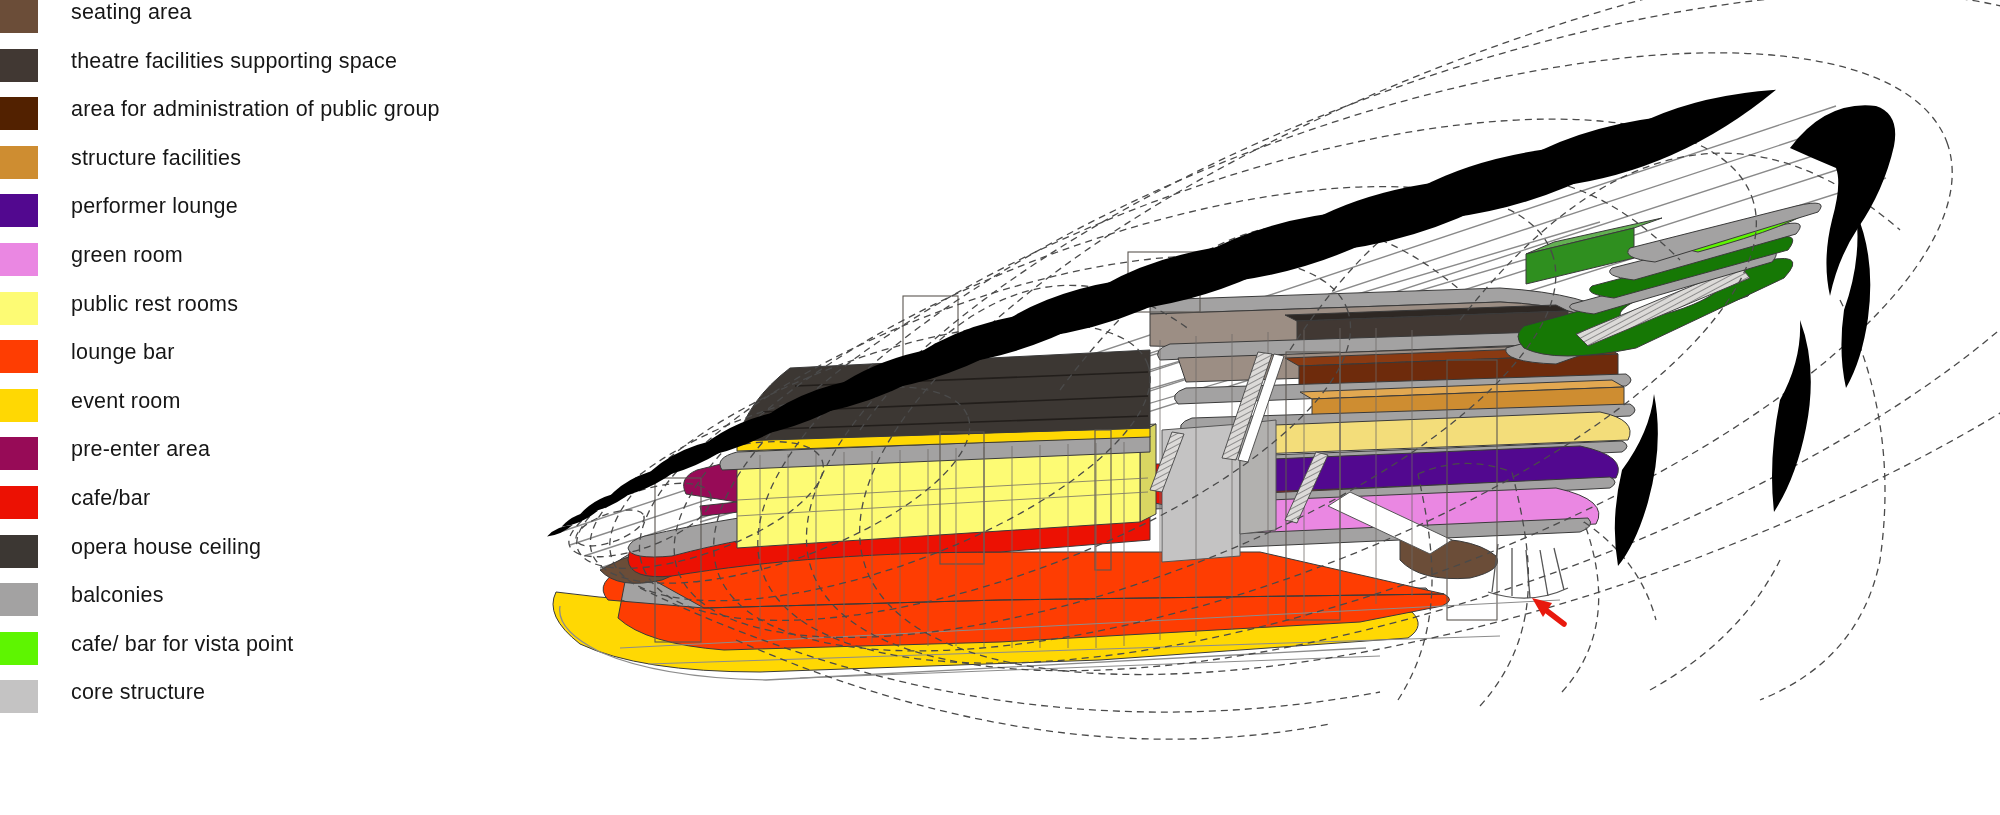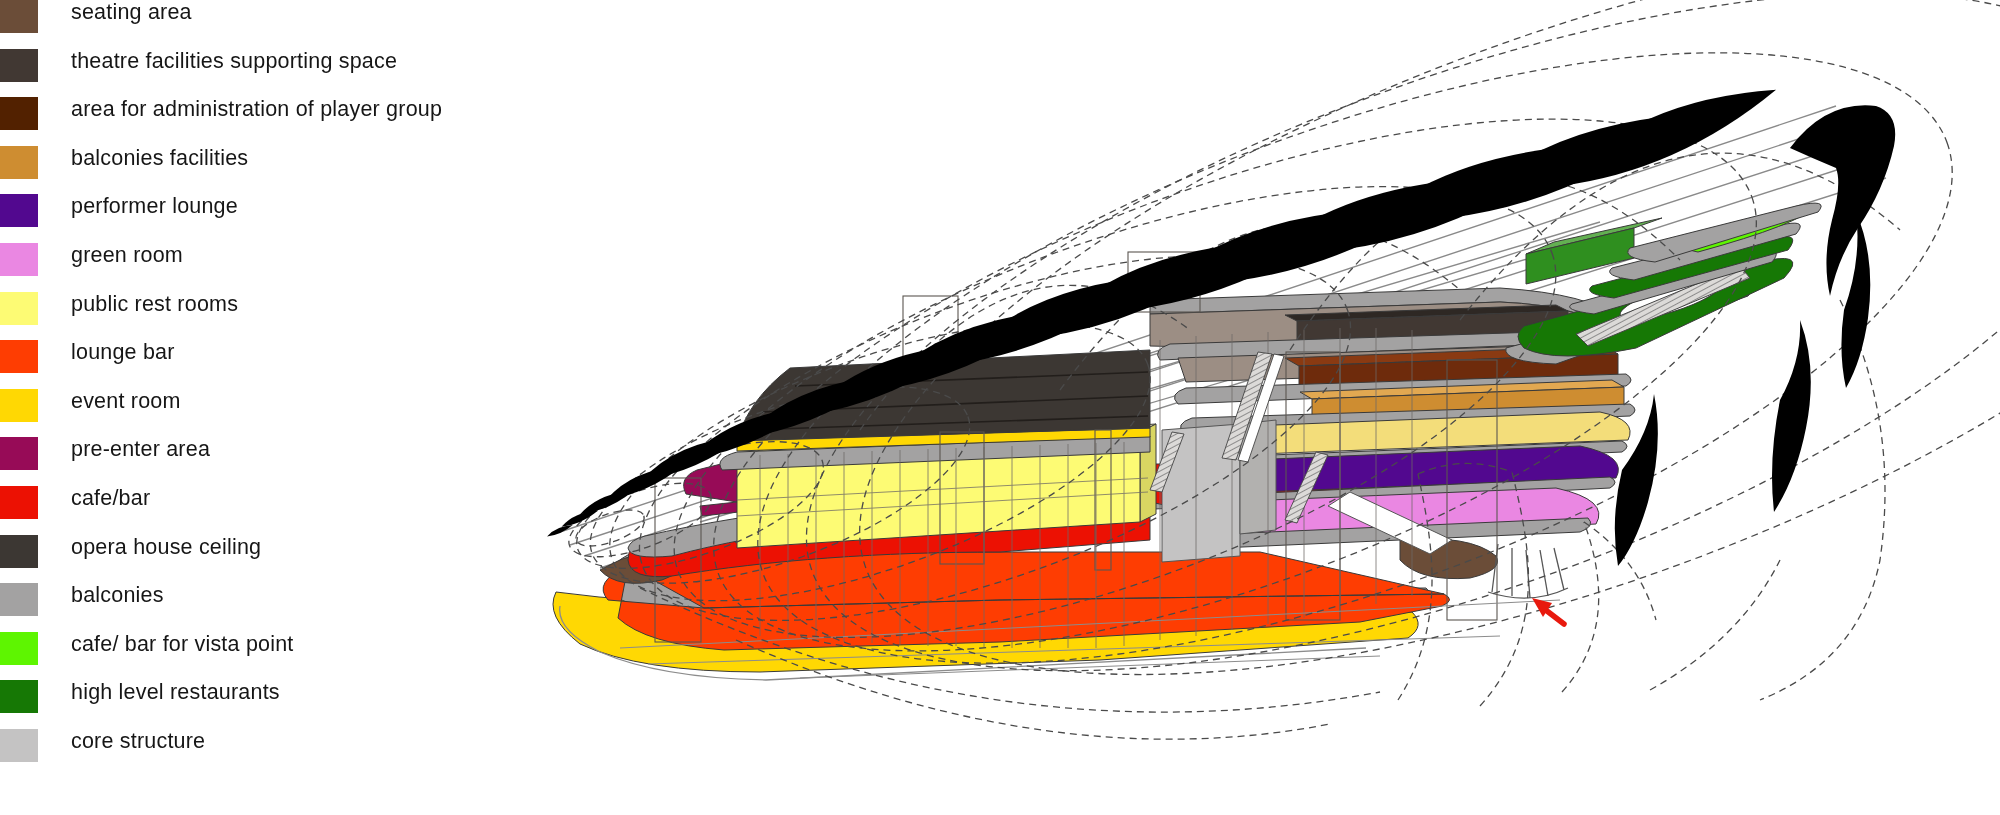--- a/index.html
+++ b/index.html
@@ -22,26 +22,26 @@
       <span class="legend-label">seating area</span>
     </div>
 
     <div class="legend-row">
       <span class="legend-swatch" style="background: rgb(65, 56, 51);"></span>
       <span class="legend-label">theatre facilities supporting space</span>
     </div>
 
     <div class="legend-row">
       <span class="legend-swatch" style="background: rgb(82, 33, 0);"></span>
-      <span class="legend-label">area for administration of player group</span>
+      <span class="legend-label">area for administration of public group</span>
     </div>
 
     <div class="legend-row">
       <span class="legend-swatch" style="background: rgb(206, 141, 49);"></span>
-      <span class="legend-label">balconies facilities</span>
+      <span class="legend-label">structure facilities</span>
     </div>
 
     <div class="legend-row">
       <span class="legend-swatch" style="background: rgb(82, 8, 143);"></span>
       <span class="legend-label">performer lounge</span>
     </div>
 
     <div class="legend-row">
       <span class="legend-swatch" style="background: rgb(234, 135, 226);"></span>
       <span class="legend-label">green room</span>
@@ -81,24 +81,20 @@
     <div class="legend-row">
       <span class="legend-swatch" style="background: rgb(163, 162, 162);"></span>
       <span class="legend-label">balconies</span>
     </div>
 
     <div class="legend-row">
       <span class="legend-swatch" style="background: rgb(94, 245, 1);"></span>
       <span class="legend-label">cafe/ bar for vista point</span>
     </div>
 
-    <div class="legend-row">
-      <span class="legend-swatch" style="background: rgb(22, 120, 5);"></span>
-      <span class="legend-label">high level restaurants</span>
-    </div>
 
     <div class="legend-row">
       <span class="legend-swatch" style="background: rgb(196, 195, 195);"></span>
       <span class="legend-label">core structure</span>
     </div>
   </div>
 
   <svg class="diagram-svg" viewBox="0 0 2000 815">
     <defs>
       <path id="lens" d="M -1,0.3 Q -0.2,-1.2 1,-0.4 Q 0,0.8 -1,0.3 Z"></path>

